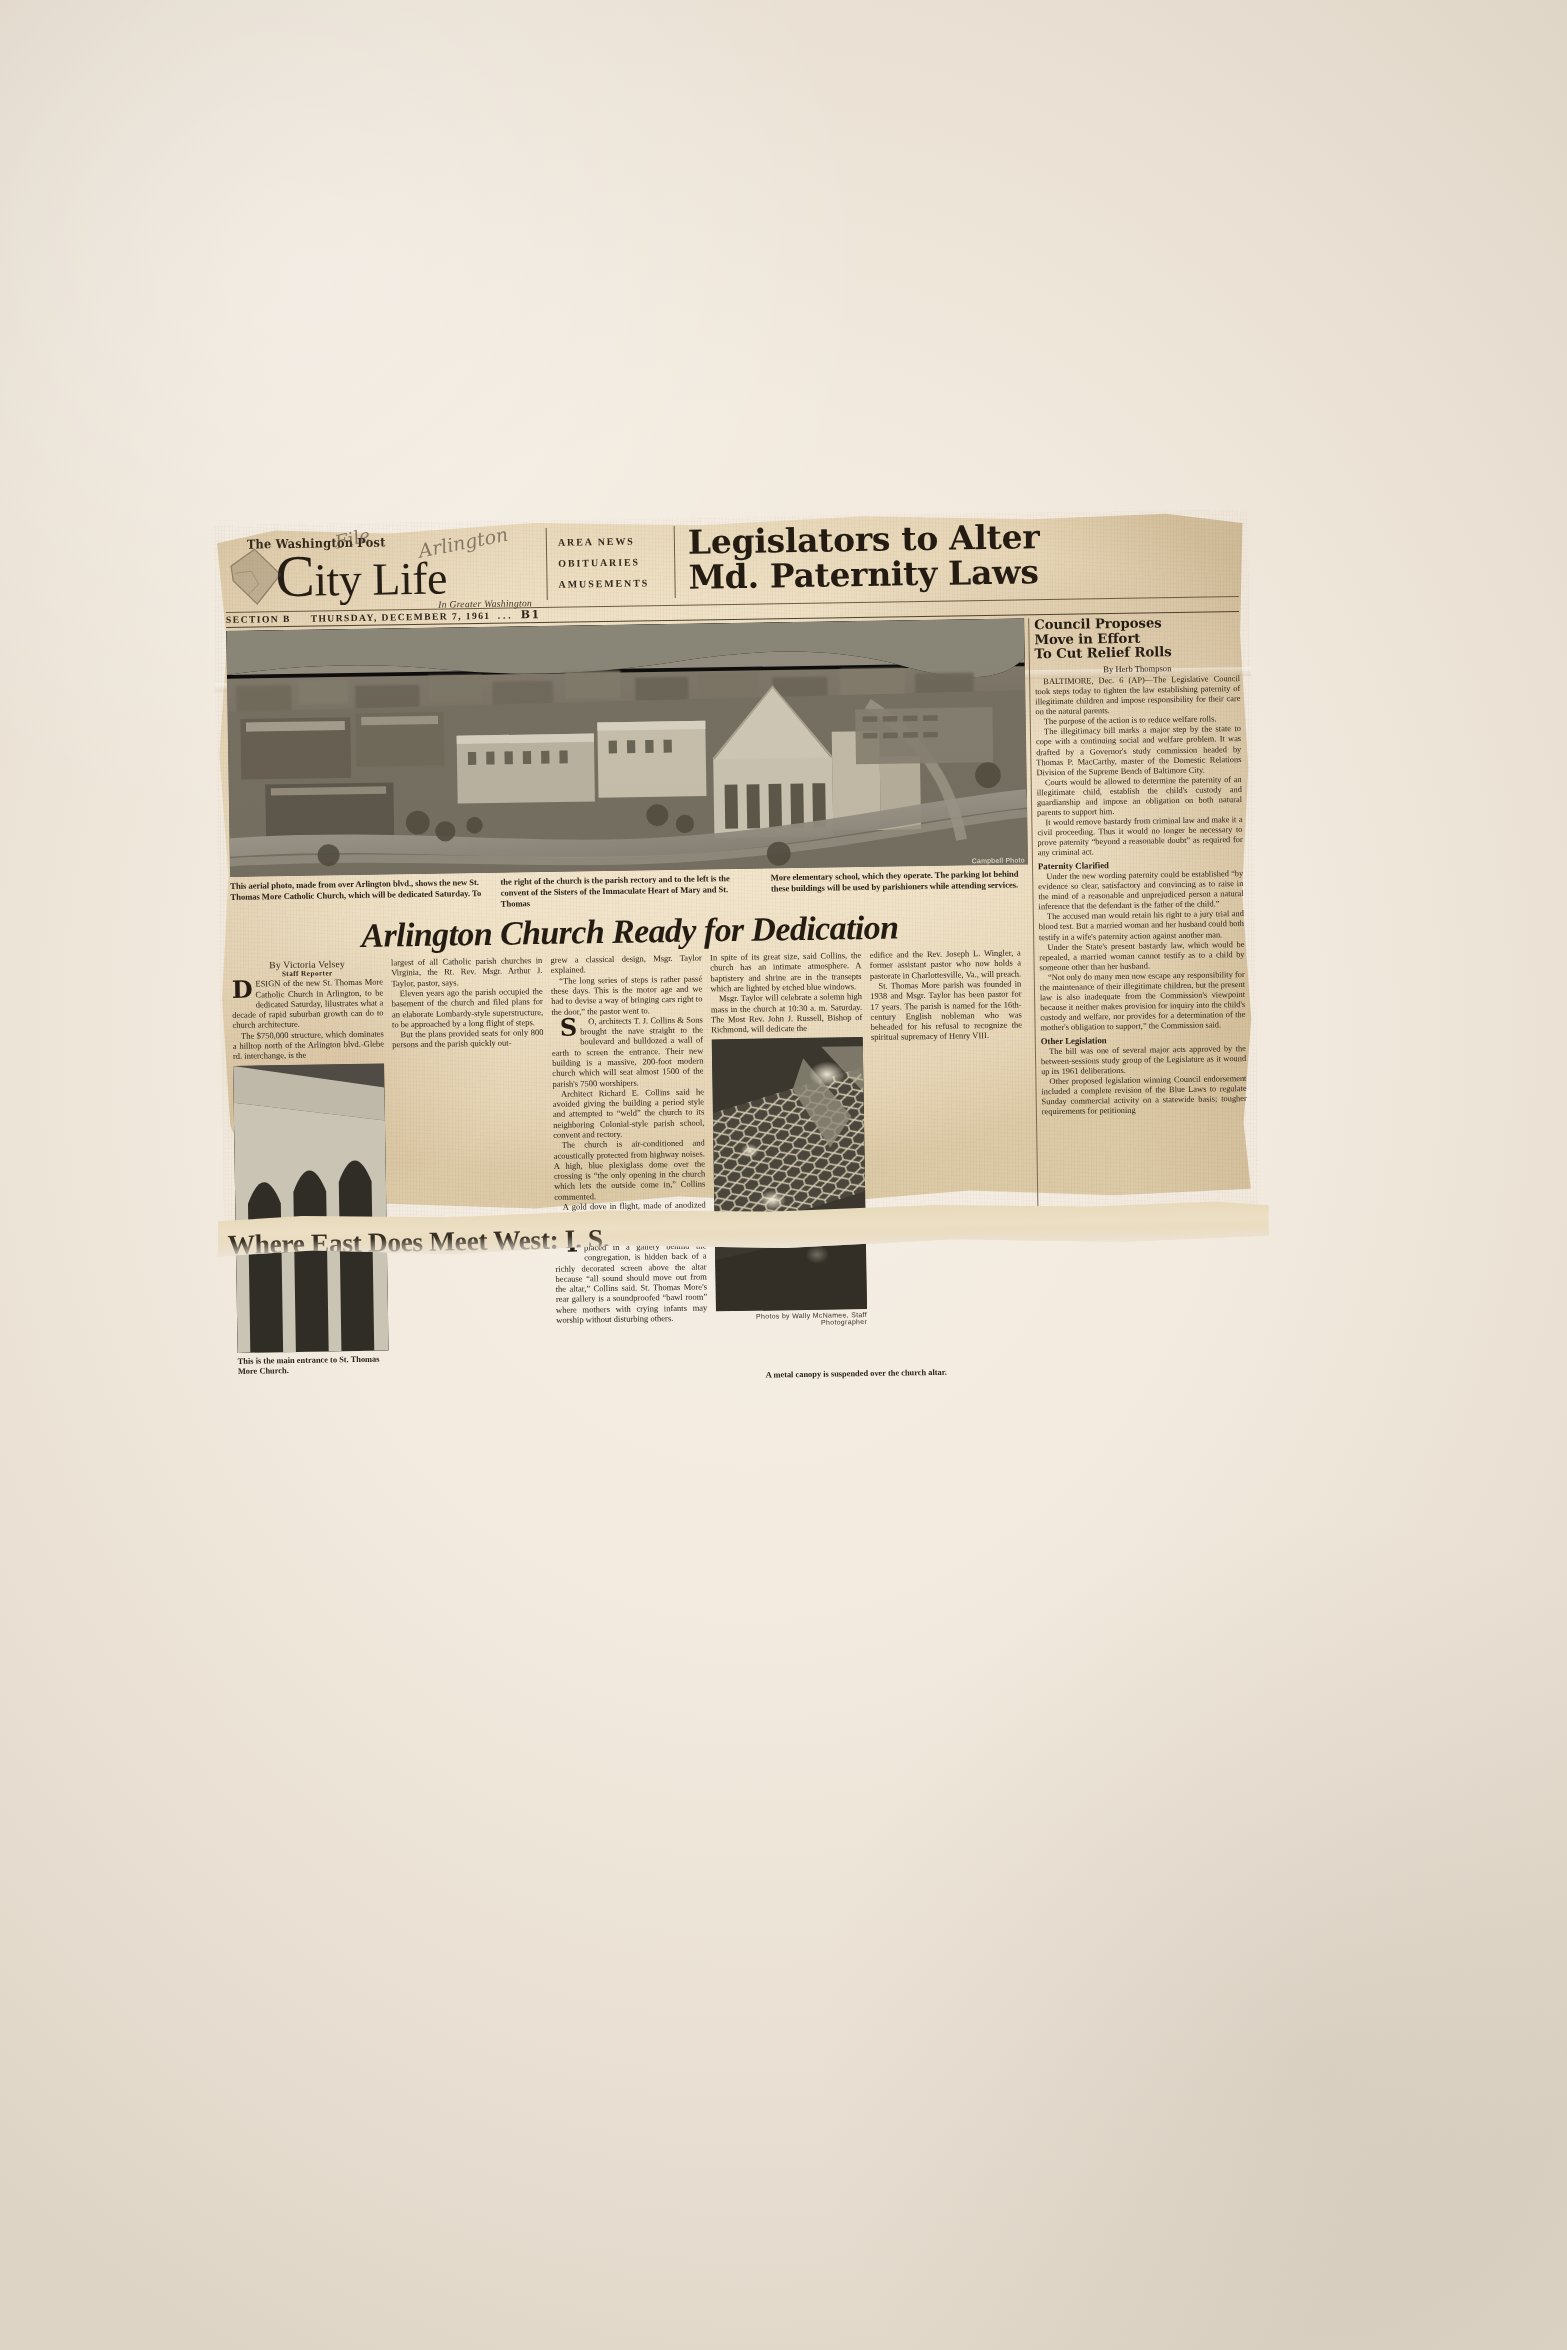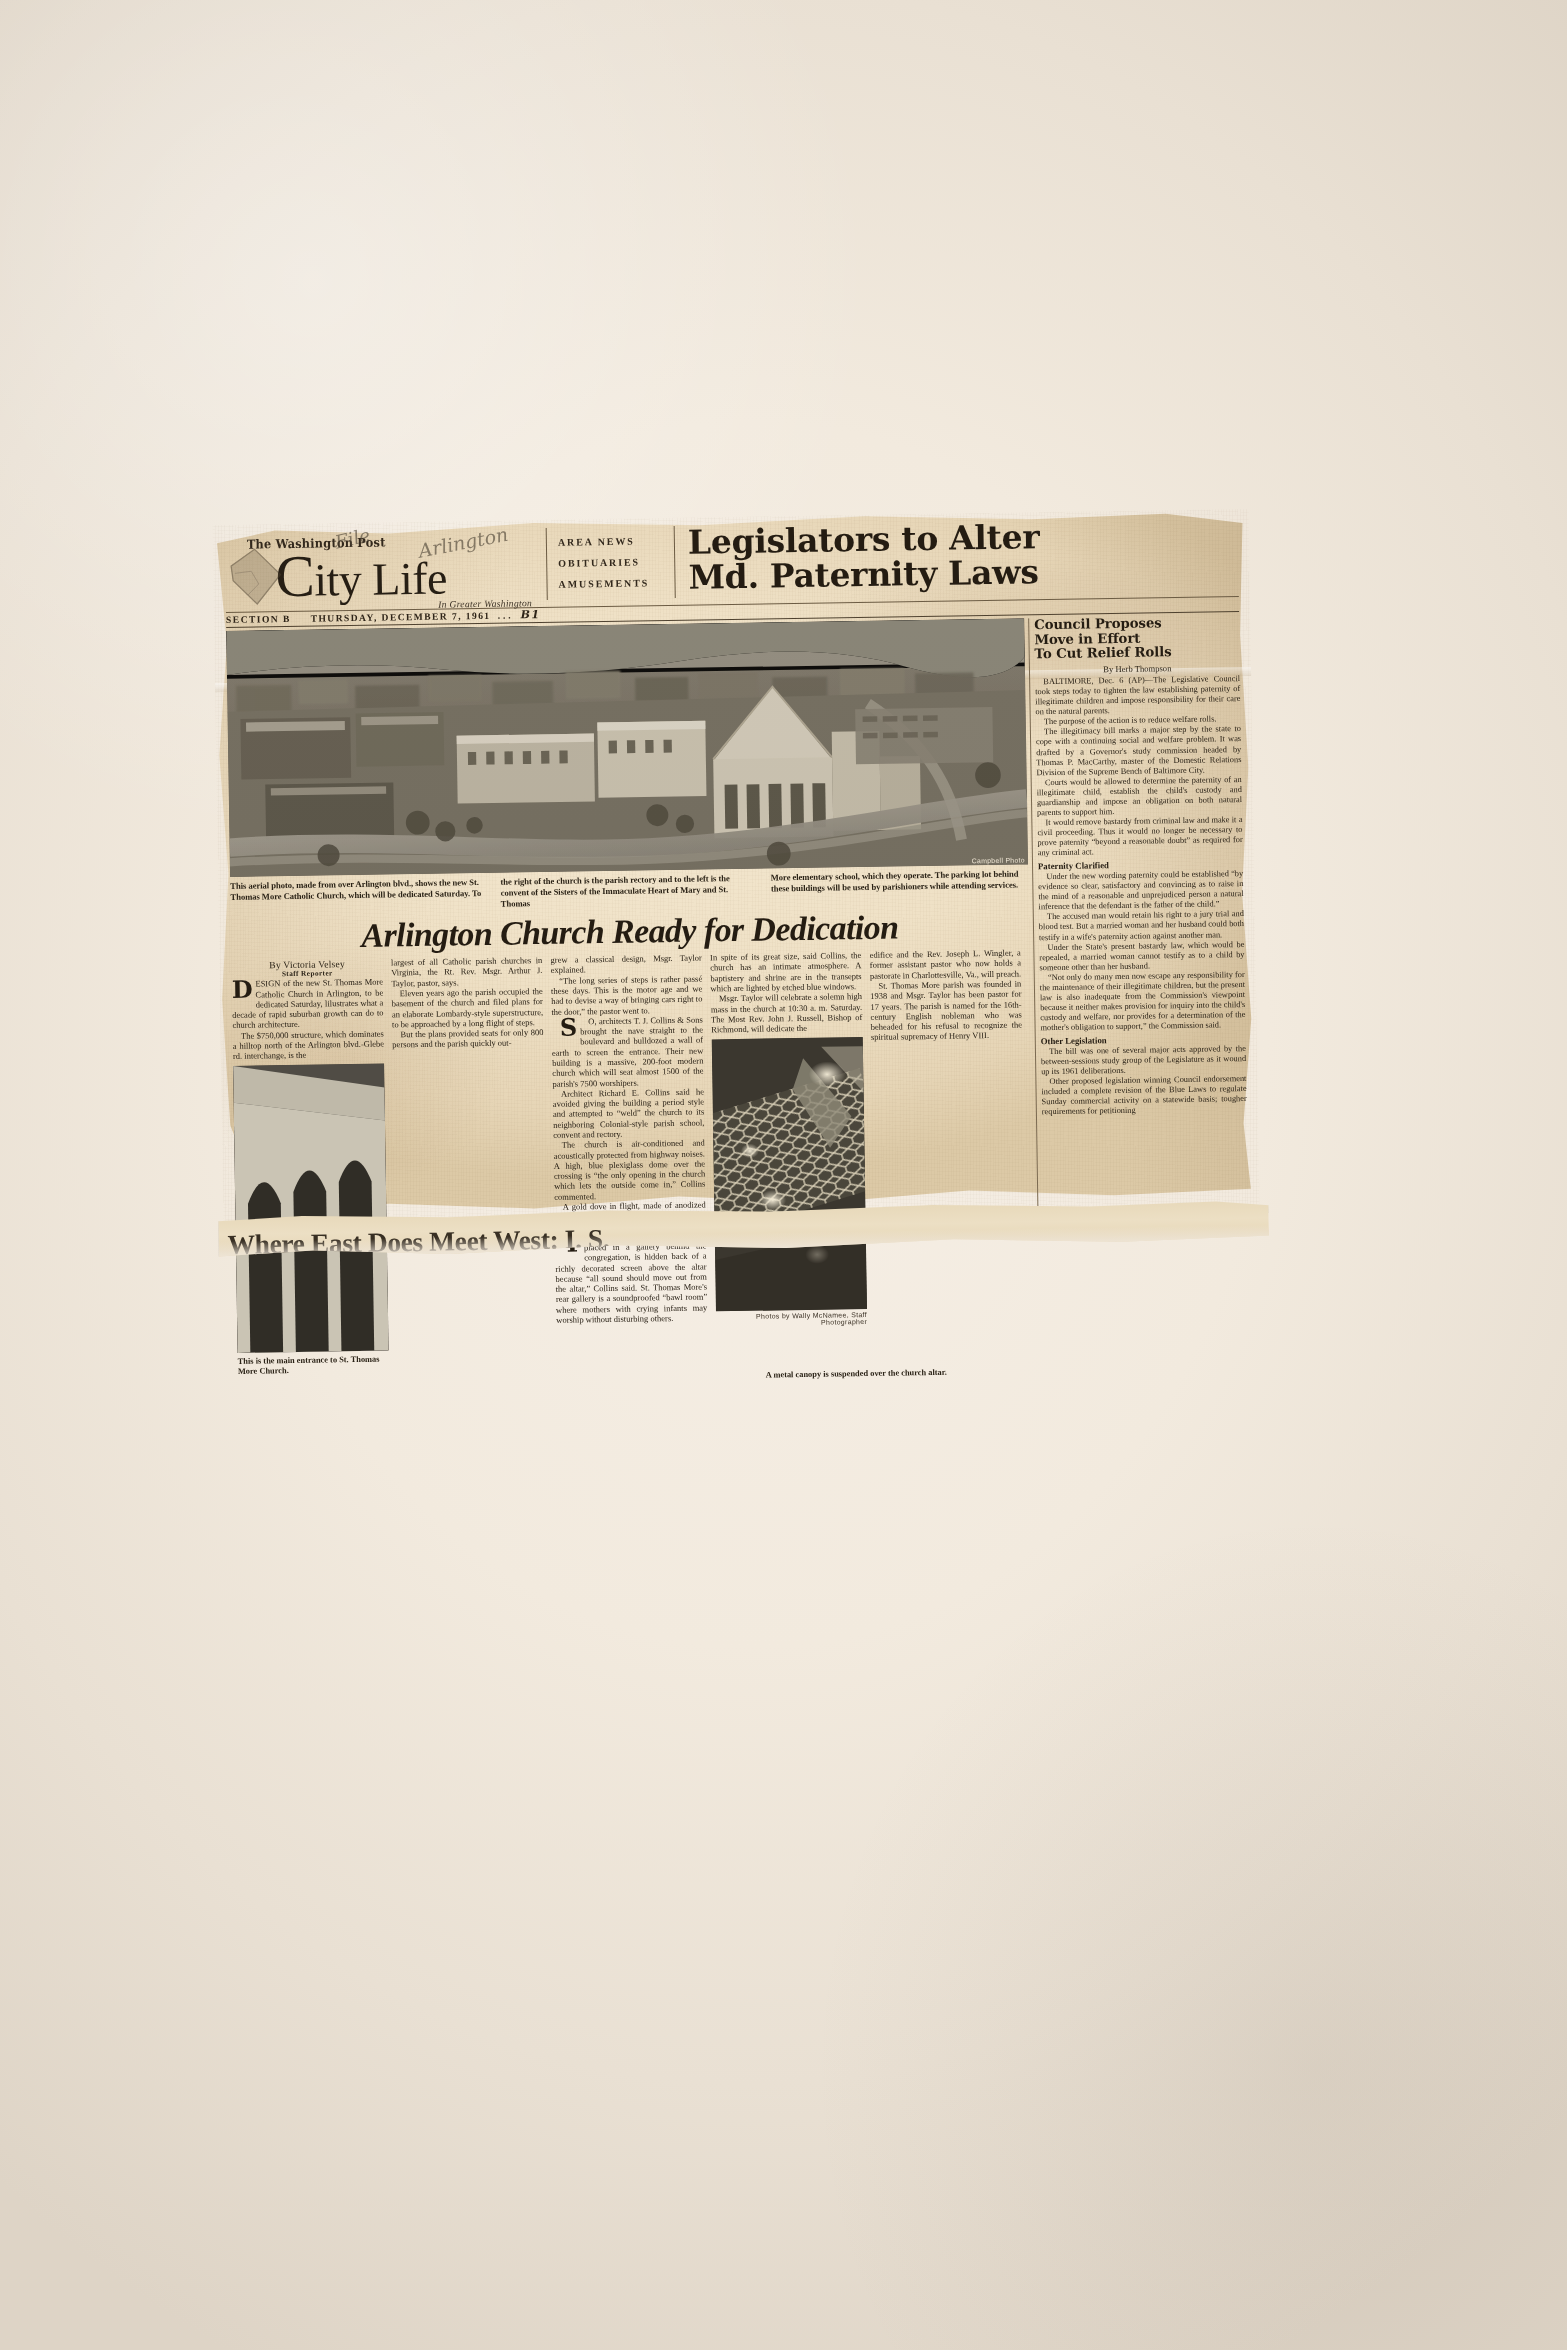--- a/index.html
+++ b/index.html
@@ -84,21 +84,21 @@
   .mh-mid div{font-size:10px;letter-spacing:1.9px;color:#32281c;margin-bottom:10px;font-weight:600;}
   .mh-right{flex:1;padding-left:13px;}
   .hl-main{font-family:"DejaVu Serif", serif;font-weight:700;font-size:33px;line-height:1.06;
     color:#241c12;letter-spacing:-0.3px;}
   .hl-main .l2{display:block;}
 
   .dateline{display:flex;align-items:center;border-top:0.9px solid #6b5b43;border-bottom:1.8px solid #4e412f;
     margin-top:1.8px;height:13.8px;font-size:9.6px;letter-spacing:1.4px;font-weight:700;color:#2e2418;}
   .dateline .sec{margin-right:20px;}
   .dateline .dots{letter-spacing:2.8px;margin:0 7.3px;}
-  .dateline .pg{font-family:"DejaVu Serif",serif;font-size:11px;font-style:italic;}
+  .dateline .pg{font-family:"DejaVu Serif",serif;font-size:11px;}
   .dl-rule{flex:1;}
 
   
   .scribble{position:absolute;pointer-events:none;color:#4a4133;font-family:"DejaVu Serif",serif;
     font-style:italic;opacity:.62;}
   .scr1{left:110px;top:-3.7px;font-size:18.4px;transform:rotate(-12deg);}
   .scr2{left:193px;top:1.8px;font-size:19px;transform:rotate(-10deg);}
 
   
   .body{display:flex;margin-top:2.8px;height:588px;}

